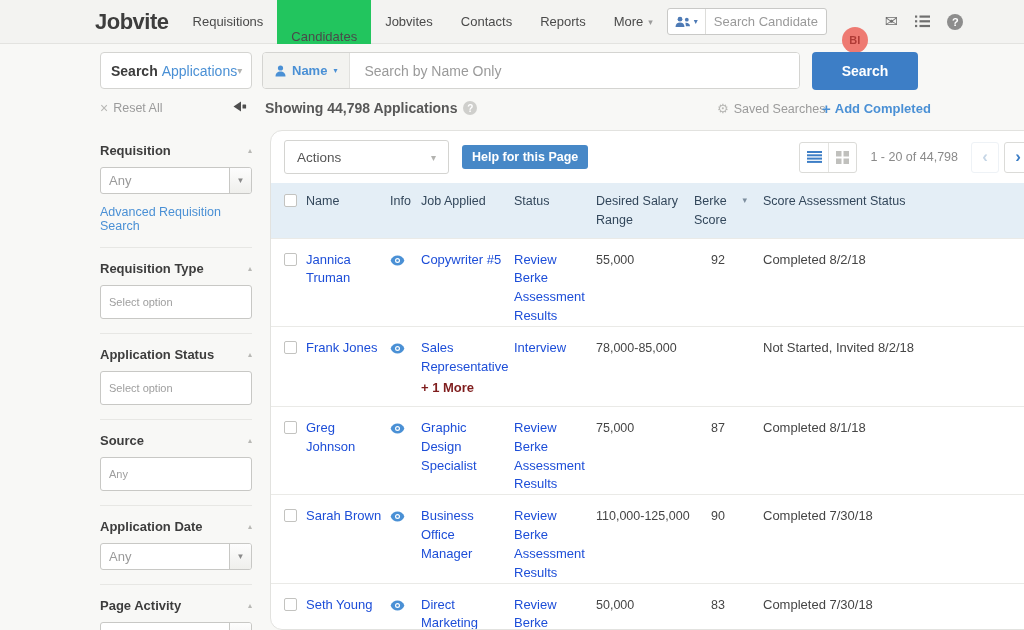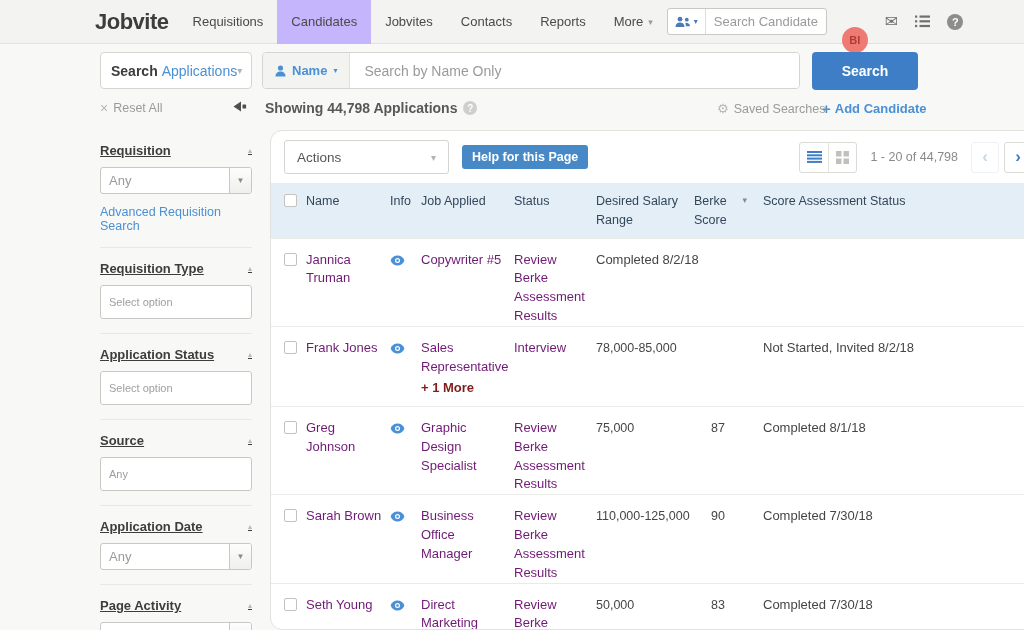--- a/index.html
+++ b/index.html
@@ -7,21 +7,21 @@
   body {
     font-family:"Liberation Sans","DejaVu Sans",sans-serif;
     background:#f8f8f6; color:#444; position:relative; font-size:13px;
   }
   
   .topnav { position:absolute; top:0; left:0; right:0; height:44px;
     background:#f3f3f1; border-bottom:1px solid #e3e3e0; display:flex; align-items:center; }
   .logo { margin-left:95px; font-size:22px; font-weight:800; color:#3d3d3d; letter-spacing:-0.5px; cursor:pointer; }
   .nav-items { display:flex; height:44px; margin-left:10px; }
   .nav-item { padding:0 14px; display:flex; align-items:center; color:#4a4a4a; cursor:pointer; height:44px; }
-  .nav-item.active { background:#c4b5fd; }
+  .nav-item.active { background:#22c55e;align-items:flex-end; }
   .nav-caret { color:#9b9b9b; font-size:9px; margin-left:5px; }
   .topnav-right { margin-left:auto; display:flex; align-items:center; margin-right:106px; }
   .top-search { display:flex; align-items:center; background:#fff; border:1px solid #c9c9c7;
     border-radius:3px; height:27px; width:160px; overflow:hidden; }
   .top-search-seg { display:flex; align-items:center; gap:3px; padding:0 7px; height:100%;
     border-right:1px solid #ddddda; cursor:pointer; }
   .top-search-seg .seg-caret { color:#4d7ab5; font-size:8px; }
   .top-search input { border:none; outline:none; flex:1; font-size:13px; padding:0 8px;
     font-family:inherit; color:#444; min-width:0; }
   .top-search input::placeholder { color:#9a9a9a; }
@@ -63,21 +63,21 @@
   .saved-searches { position:absolute; left:717px; top:101px; color:#9b9b9b; font-size:12.5px;
     cursor:pointer; display:flex; align-items:center; gap:5px; }
   .gear { color:#b7b7b4; font-size:13px; }
   .add-candidate { position:absolute; left:822px; top:100px; color:#4a90d5; font-size:13px;
     font-weight:600; cursor:pointer; display:flex; align-items:center; gap:4px; }
   .plus { font-weight:700; font-size:15px; }
   
   .sidebar { position:absolute; left:100px; top:130px; width:152px; }
   .filter-divider { border-top:1px solid #e7e7e4; margin-top:14px; }
   .filter-label { display:flex; align-items:center; font-size:13px; font-weight:700;
-    color:#3d3d3d; margin:13px 0 9px;text-decoration:underline; }
+    color:#3d3d3d; margin:13px 0 9px; }
   .filter-caret { margin-left:auto; color:#b8b8b5; font-size:8px; cursor:pointer; }
   .select-box { height:27px; border:1px solid #c8c8c5; border-radius:3px; background:#fff;
     display:flex; overflow:hidden; cursor:pointer; }
   .select-value { flex:1; padding:5px 8px; color:#9a9a9a; font-size:13px; white-space:nowrap; overflow:hidden; }
   .select-arrow { width:22px; border-left:1px solid #c8c8c5;
     background:linear-gradient(#fdfdfd,#efefec); display:flex; align-items:center;
     justify-content:center; color:#8a8a8a; font-size:8px; }
   .filter-input { width:100%; height:34px; border:1px solid #c8c8c5; border-radius:3px;
     background:#fff; padding:0 8px; font-size:11px; font-family:inherit; color:#444; outline:none; }
   .filter-input::placeholder { color:#9e9e9e; }
@@ -113,21 +113,21 @@
   .c-job   { width:93px; flex-shrink:0; padding-right:8px; }
   .c-status{ width:82px; flex-shrink:0; padding-right:6px; }
   .c-salary{ width:98px; flex-shrink:0; white-space:nowrap; font-size:12.5px; }
   .c-score { width:69px; flex-shrink:0; position:relative; padding-left:0; }
   .c-assess{ flex:1; padding-right:10px; }
   .thead .c-score .col-text { display:inline-block; width:44px; }
   .sort-caret { position:absolute; right:16px; top:2px; color:#7d8e9e; font-size:9px; cursor:pointer; }
   .trow .c-score { padding-left:17px; font-size:12.5px; }
   .checkbox { width:13px; height:13px; border:1px solid #c3c3c0; border-radius:2px;
     background:#fff; cursor:pointer; margin-top:2px; }
-  .link { color:#701a75; cursor:pointer; }
+  .link { color:#1d4ed8; cursor:pointer; }
   .more-link { color:#7f1d1d; font-weight:700; margin-top:2px; cursor:pointer; }
   .eye { cursor:pointer; display:inline-block; margin-top:2px; }
   .cell-text { color:#454545; }
   .th-cell { cursor:pointer; }
 </style>
 </head>
 <body>
 
 <div class="topnav">
   <div class="logo">Jobvite</div>
@@ -214,21 +214,21 @@
 <div class="showing">
   <span>Showing 44,798 Applications</span>
   <span class="showing-help">?</span>
 </div>
 <div class="saved-searches">
   <span class="gear">⚙</span>
   <span>Saved Searches</span>
 </div>
 <div class="add-candidate">
   <span class="plus">+</span>
-  <span>Add Candidate</span>
+  <span>Add Completed</span>
 </div>
 
 <div class="sidebar">
     <div class="filter-section">
 
     <div class="filter-label">
       <span>Requisition</span>
 
       <span class="filter-caret">▴</span>
     </div>
@@ -361,20 +361,22 @@
               <circle cx="7.5" cy="5.5" r="2.5" fill="#fff"></circle>
               <circle cx="7.5" cy="5.5" r="1.3" fill="#4a90d5"></circle>
             </svg>
       </span>
     </div>
     <div class="c-job">
       <span class="link">Copywriter #5</span>
       
     </div>
     <div class="c-status"><span class="link">Review Berke Assessment Results</span></div>
+    <div class="c-salary cell-text">55,000</div>
+    <div class="c-score cell-text">92</div>
     <div class="c-assess cell-text">Completed 8/2/18</div>
   </div>
       <div class="trow">
     <div class="c-check">
           <div class="checkbox"></div>
         </div>
     <div class="c-name"><span class="link">Frank Jones</span></div>
     <div class="c-info">
       <span class="eye">
         <svg width="15" height="11" viewBox="0 0 15 11">

